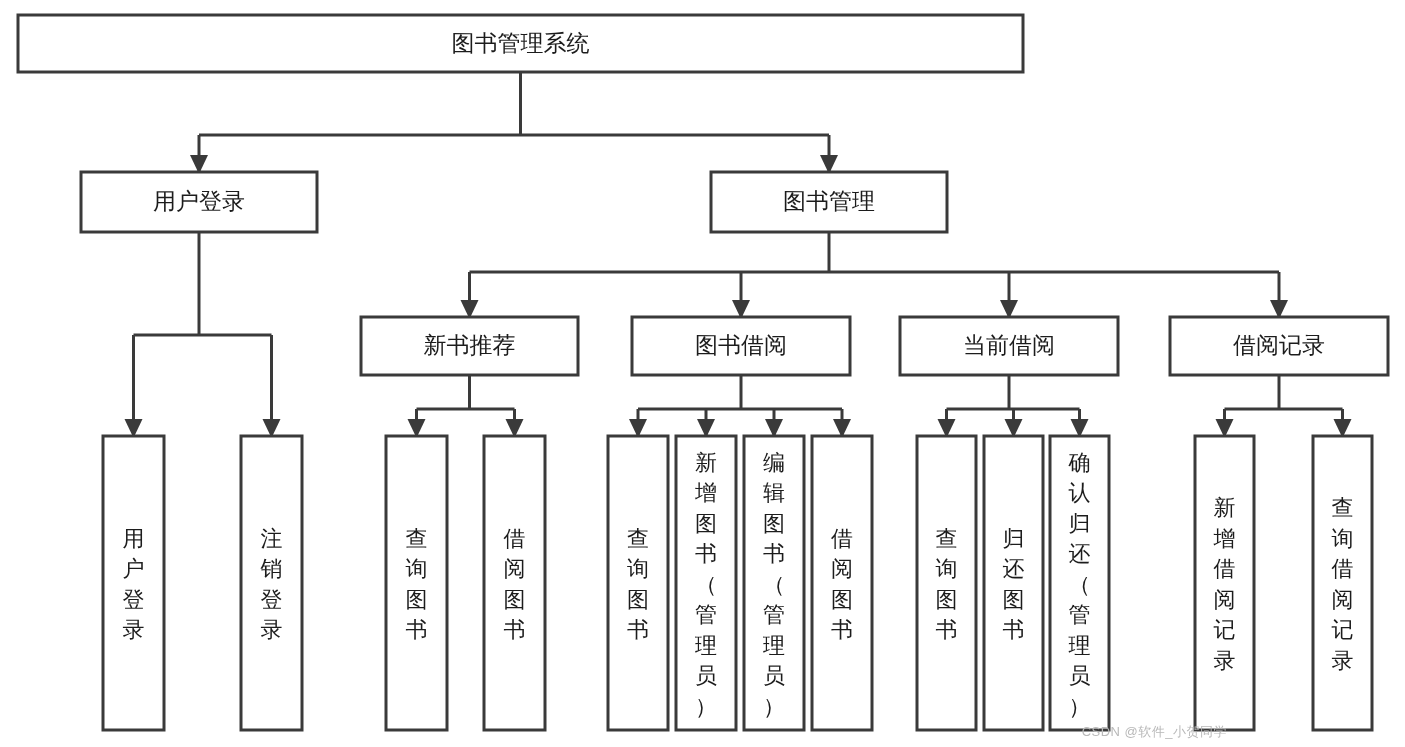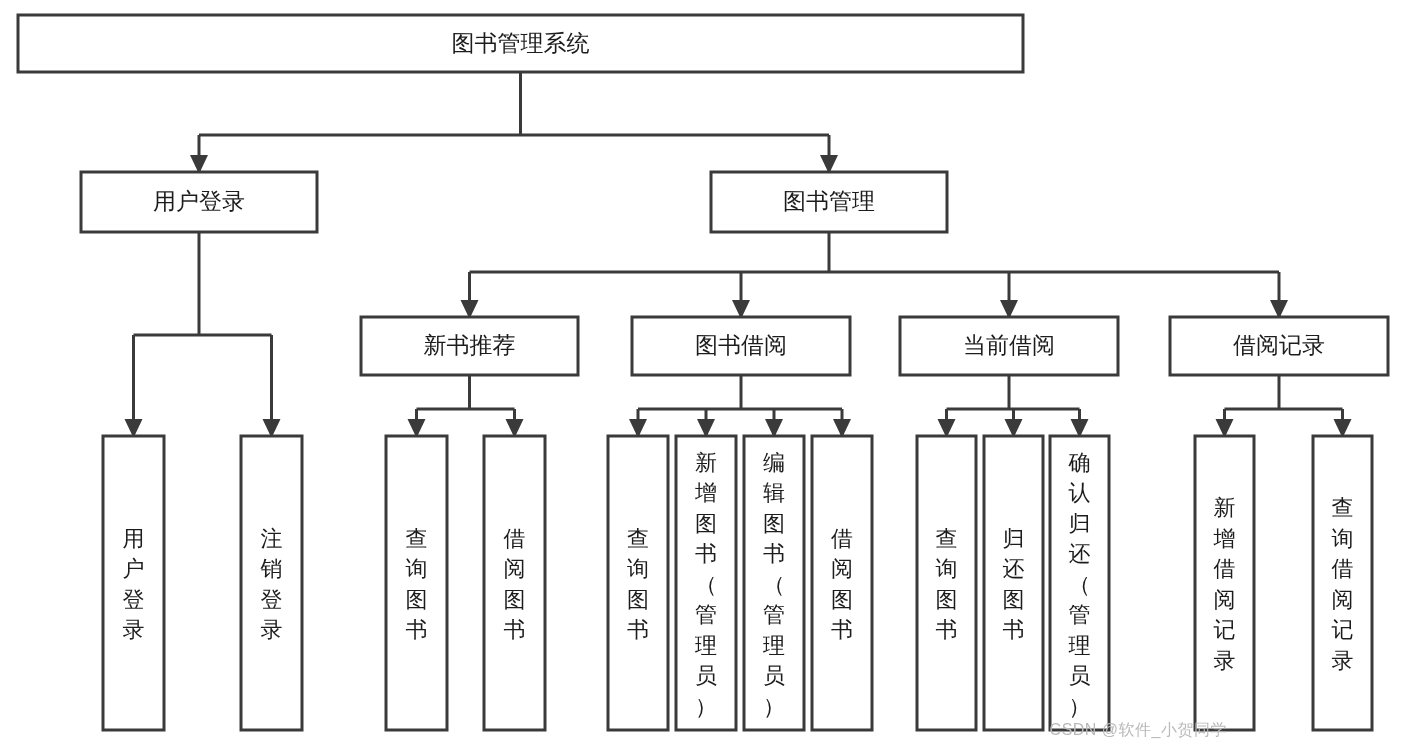--- a/index.html
+++ b/index.html
@@ -53,21 +53,21 @@
     font-family: "Liberation Sans", "DejaVu Sans", sans-serif;
     font-size: 22px;
     fill: #1c1c1c;
     text-anchor: middle;
   }
   .watermark {
     position: absolute;
     right: 8px;
     bottom: 6px;
     font-family: "Liberation Sans", "DejaVu Sans", sans-serif;
-    font-size: 16px;
+    font-size: 13px;
     color: #b9b9b9;
     white-space: nowrap;
     letter-spacing: 0.5px;
     pointer-events: none;
   }
 </style>
 </head>
 <body>
 
 <div id="diagram-root">

